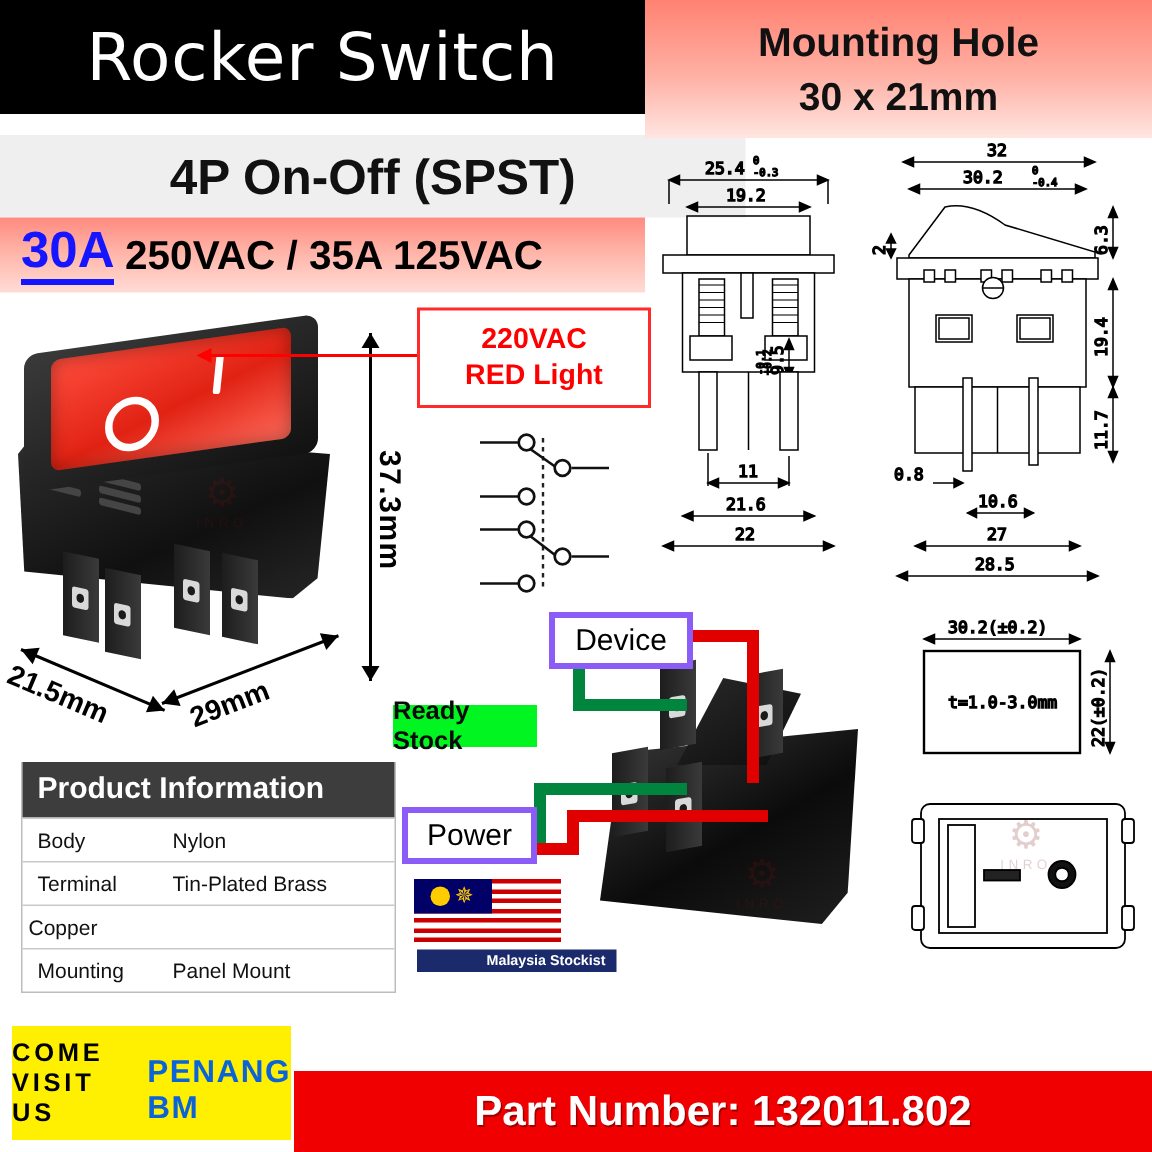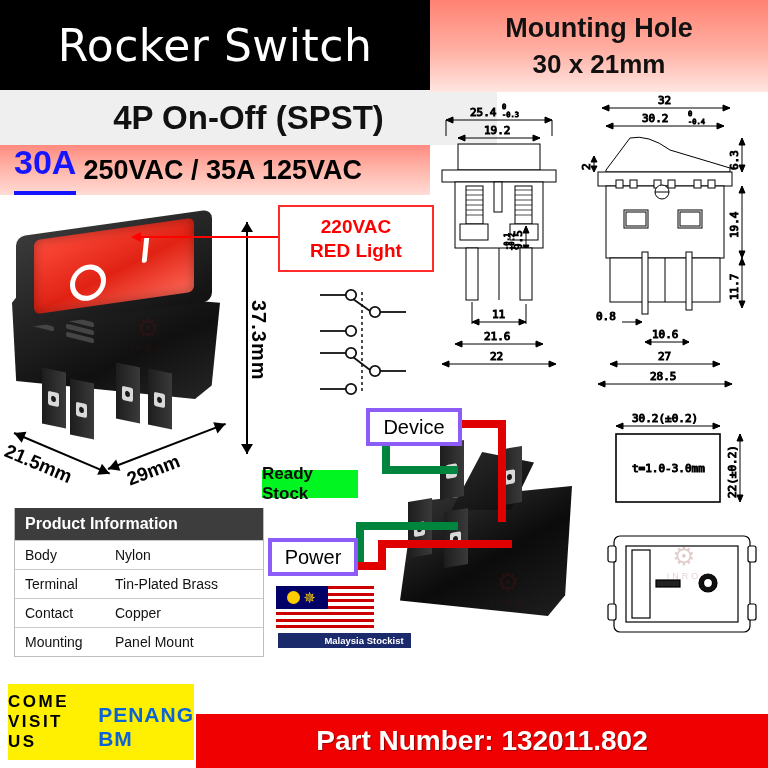--- a/index.html
+++ b/index.html
@@ -1,34 +1,34 @@
 <!DOCTYPE html>
 <html><head>
 <meta charset="utf-8">
 <style>
   html,body{margin:0;padding:0;background:#fff;}
   body{width:768px;height:768px;position:relative;overflow:hidden;
        font-family:"Liberation Sans",sans-serif;}
   .abs{position:absolute;}
 
   
-  #title-bar{left:0;top:0;width:430px;height:90px;background:#000;
+  #title-bar{left:0;top:0;width:430px;height:76px;background:#000;
       display:flex;align-items:center;justify-content:center;}
   #title-bar .t{color:#fff;font-size:44px;font-weight:400;letter-spacing:.5px;
       font-family:"DejaVu Sans",sans-serif;}
 
   #subtitle-bar{left:0;top:90px;width:497px;height:55px;background:#efefef;
       display:flex;align-items:center;justify-content:center;}
   #subtitle-bar .t{color:#111;font-size:33px;font-weight:bold;}
 
   #rating-bar{left:0;top:145px;width:430px;height:50px;
       background:linear-gradient(180deg,#ff8a80 0%,#ffb3a7 45%,#ffdcd6 100%);
       display:flex;align-items:center;padding-left:14px;box-sizing:border-box;}
   #rating-bar .amp{color:#1515ff;font-size:34px;font-weight:bold;
-      border-bottom:4px solid #1515ff;line-height:1.02;padding-bottom:11px;}
+      border-bottom:4px solid #1515ff;line-height:1.02;padding-bottom:1px;}
   #rating-bar .rest{color:#000;font-size:27px;font-weight:bold;margin-left:7px;}
 
   #mount-header{left:430px;top:0;width:338px;height:92px;
       background:linear-gradient(180deg,#ff8272 0%,#ffb0a4 55%,#ffe6e1 100%);
       display:flex;flex-direction:column;align-items:center;justify-content:center;}
   #mount-header .l1{font-size:27px;font-weight:bold;color:#111;}
   #mount-header .l2{font-size:26px;font-weight:bold;color:#111;margin-top:5px;}
 
   
   #callout-220{left:278px;top:205px;width:152px;height:63px;background:#fff;
@@ -99,21 +99,21 @@
   
   .wire-label{background:#fff;border:4px solid #8b5cf6;display:flex;
       align-items:center;justify-content:center;z-index:7;}
   .wire-label span{font-size:20px;color:#000;}
   #label-device{left:366px;top:408px;width:88px;height:30px;}
   #label-power{left:268px;top:538px;width:82px;height:30px;}
 
   
   #product-table{left:14px;top:508px;width:248px;z-index:6;
       border:1px solid #bdbdbd;border-top:none;background:#fff;}
-  #product-table .thead{background:#3d3d3d;color:#fff;font-size:16px;
+  #product-table .thead{background:#3d3d3d;color:#fff;font-size:20px;
       font-weight:bold;padding:7px 10px;}
   #product-table .row{display:flex;border-top:1px solid #c9c9c9;}
   #product-table .row:first-of-type{border-top:none;}
   #product-table .c1{width:86px;padding:6px 0 6px 10px;font-size:14px;color:#111;}
   #product-table .c2{flex:1;padding:6px 0 6px 4px;font-size:14px;color:#111;}
 
   
   #flag-badge{left:276px;top:586px;width:98px;height:62px;z-index:6;}
   #flag{position:absolute;left:0;top:0;width:98px;height:46px;background:#fff;overflow:hidden;}
   #flag .stripe{position:absolute;left:0;width:98px;height:3.28px;background:#cc0001;}
@@ -285,21 +285,20 @@
   <div class="thead">Product Information</div>
   <div class="row">
     <div class="c1">Body</div>
     <div class="c2">Nylon</div>
   </div>
   <div class="row">
     <div class="c1">Terminal</div>
     <div class="c2">Tin-Plated Brass</div>
   </div>
   <div class="row">
-    <div class="c1">Contact</div>
     <div class="c2">Copper</div>
   </div>
   <div class="row">
     <div class="c1">Mounting</div>
     <div class="c2">Panel Mount</div>
   </div>
 </div>
 
 <div class="abs" id="flag-badge">
   <div id="flag">

